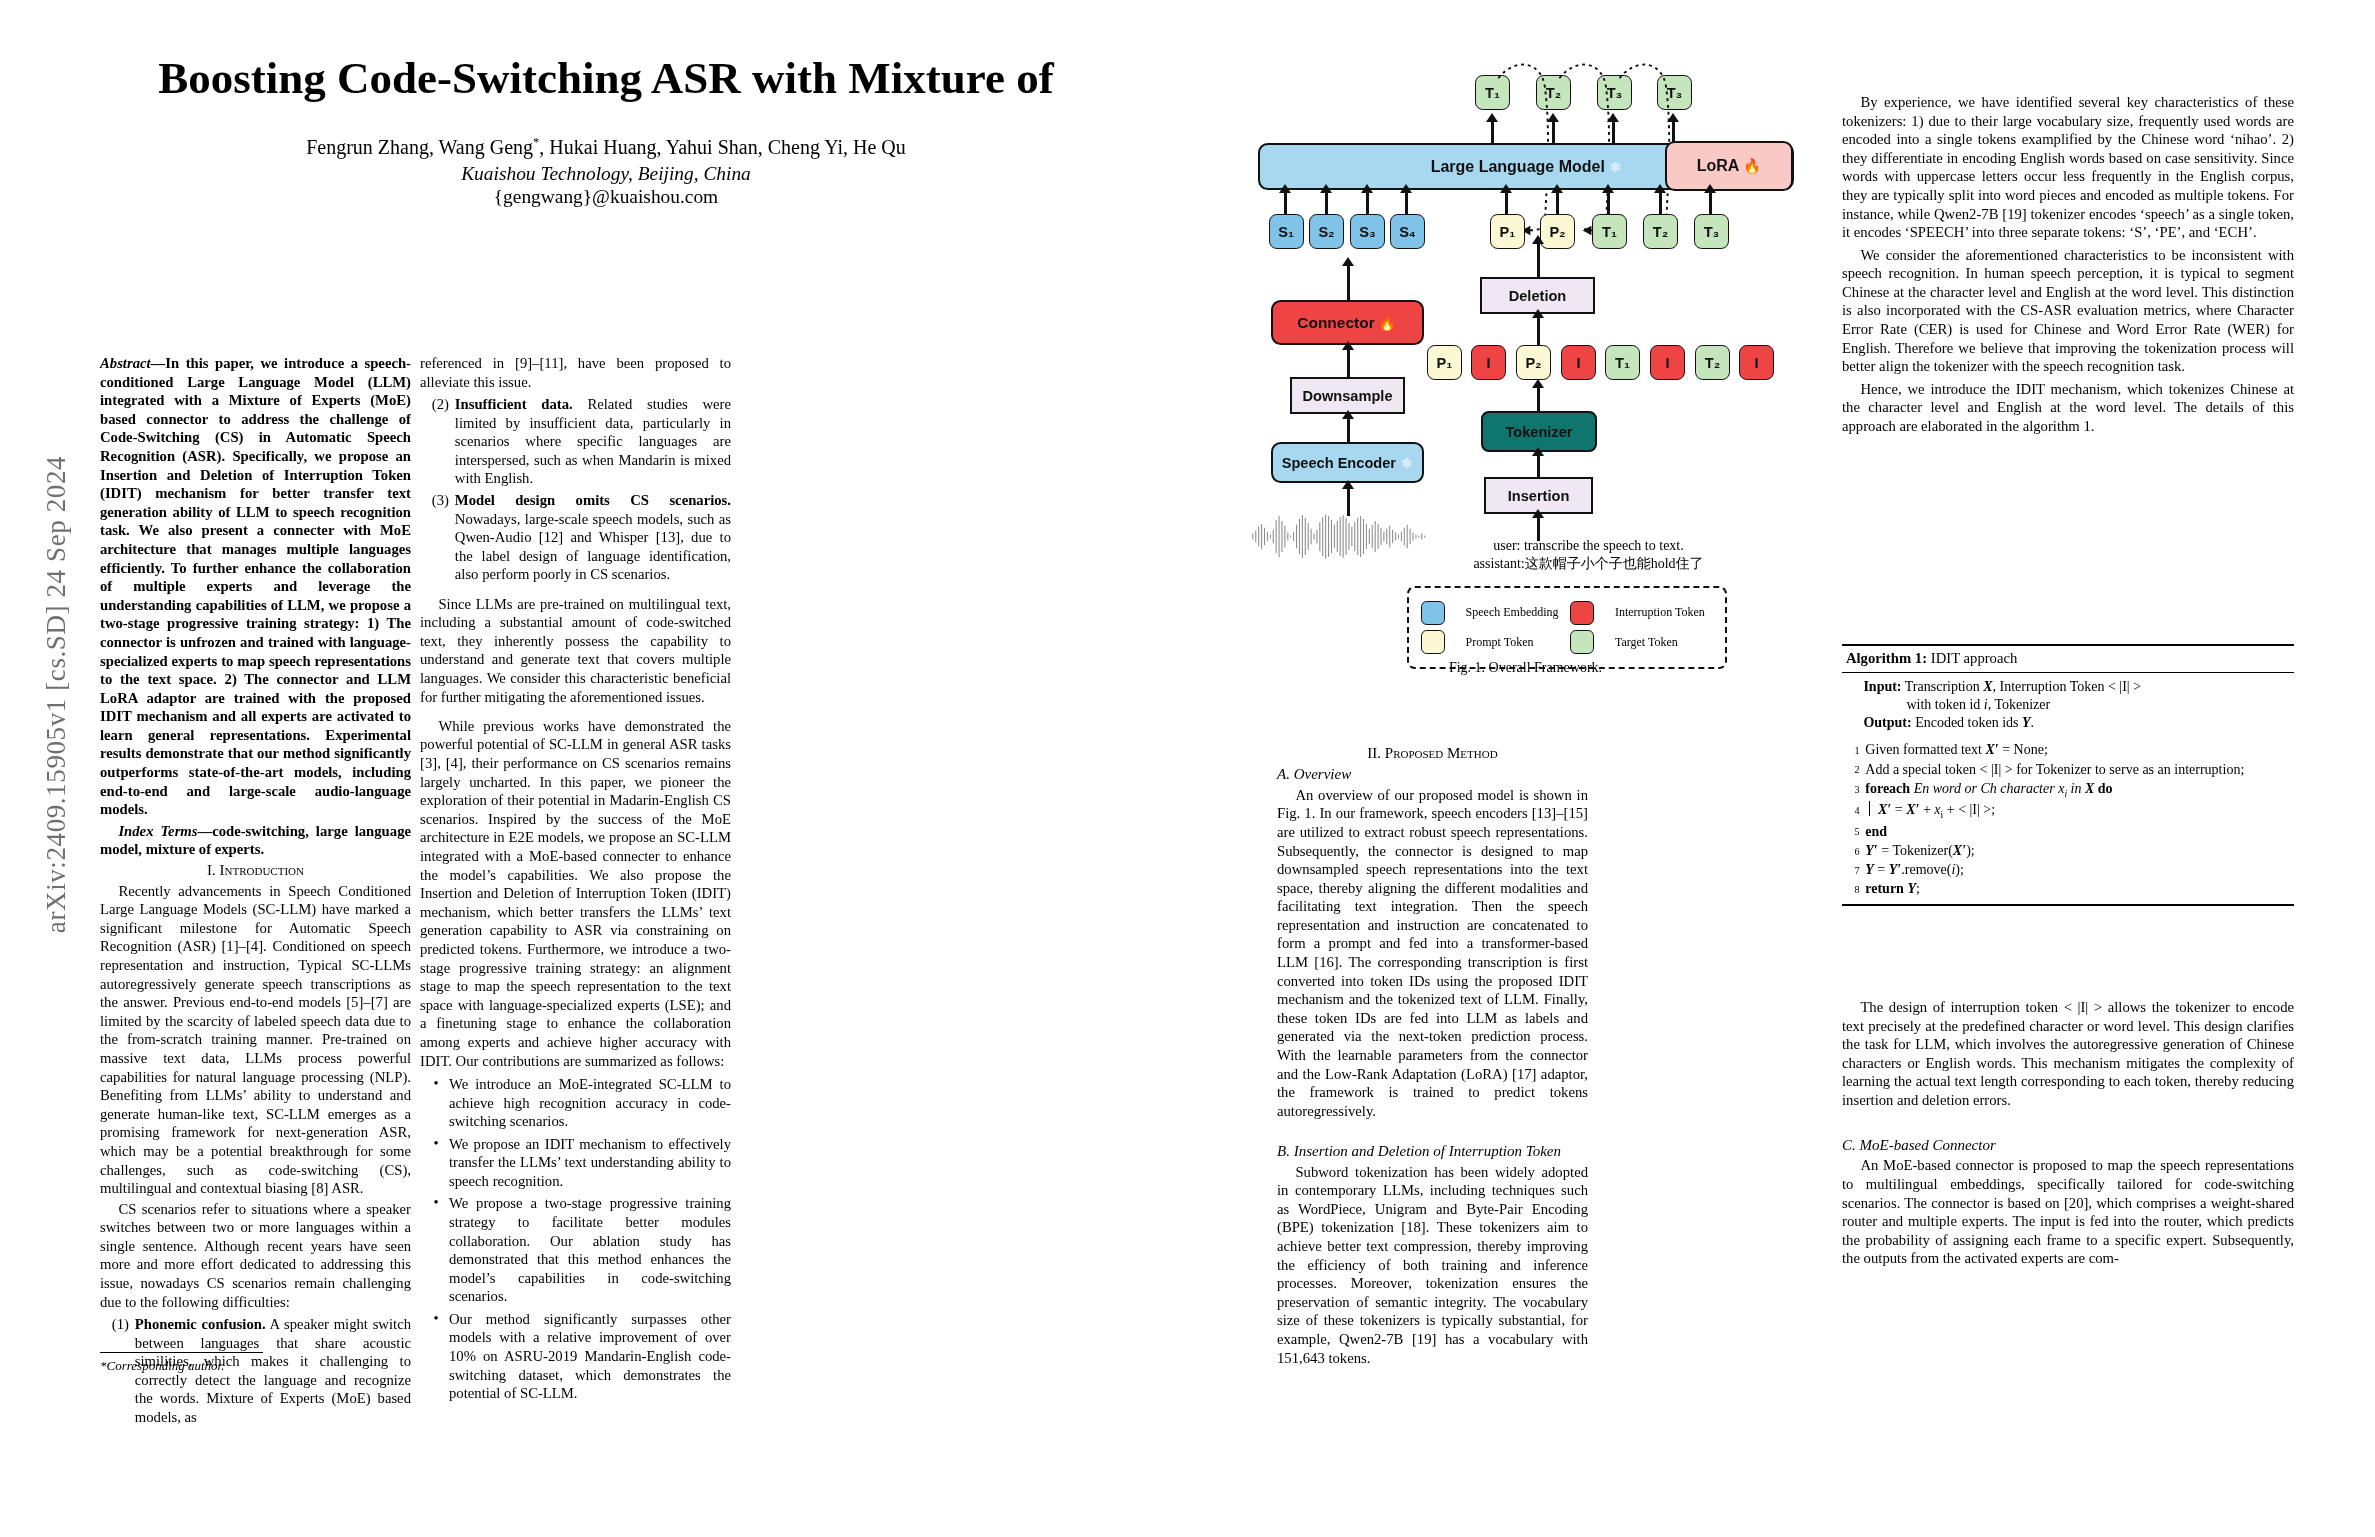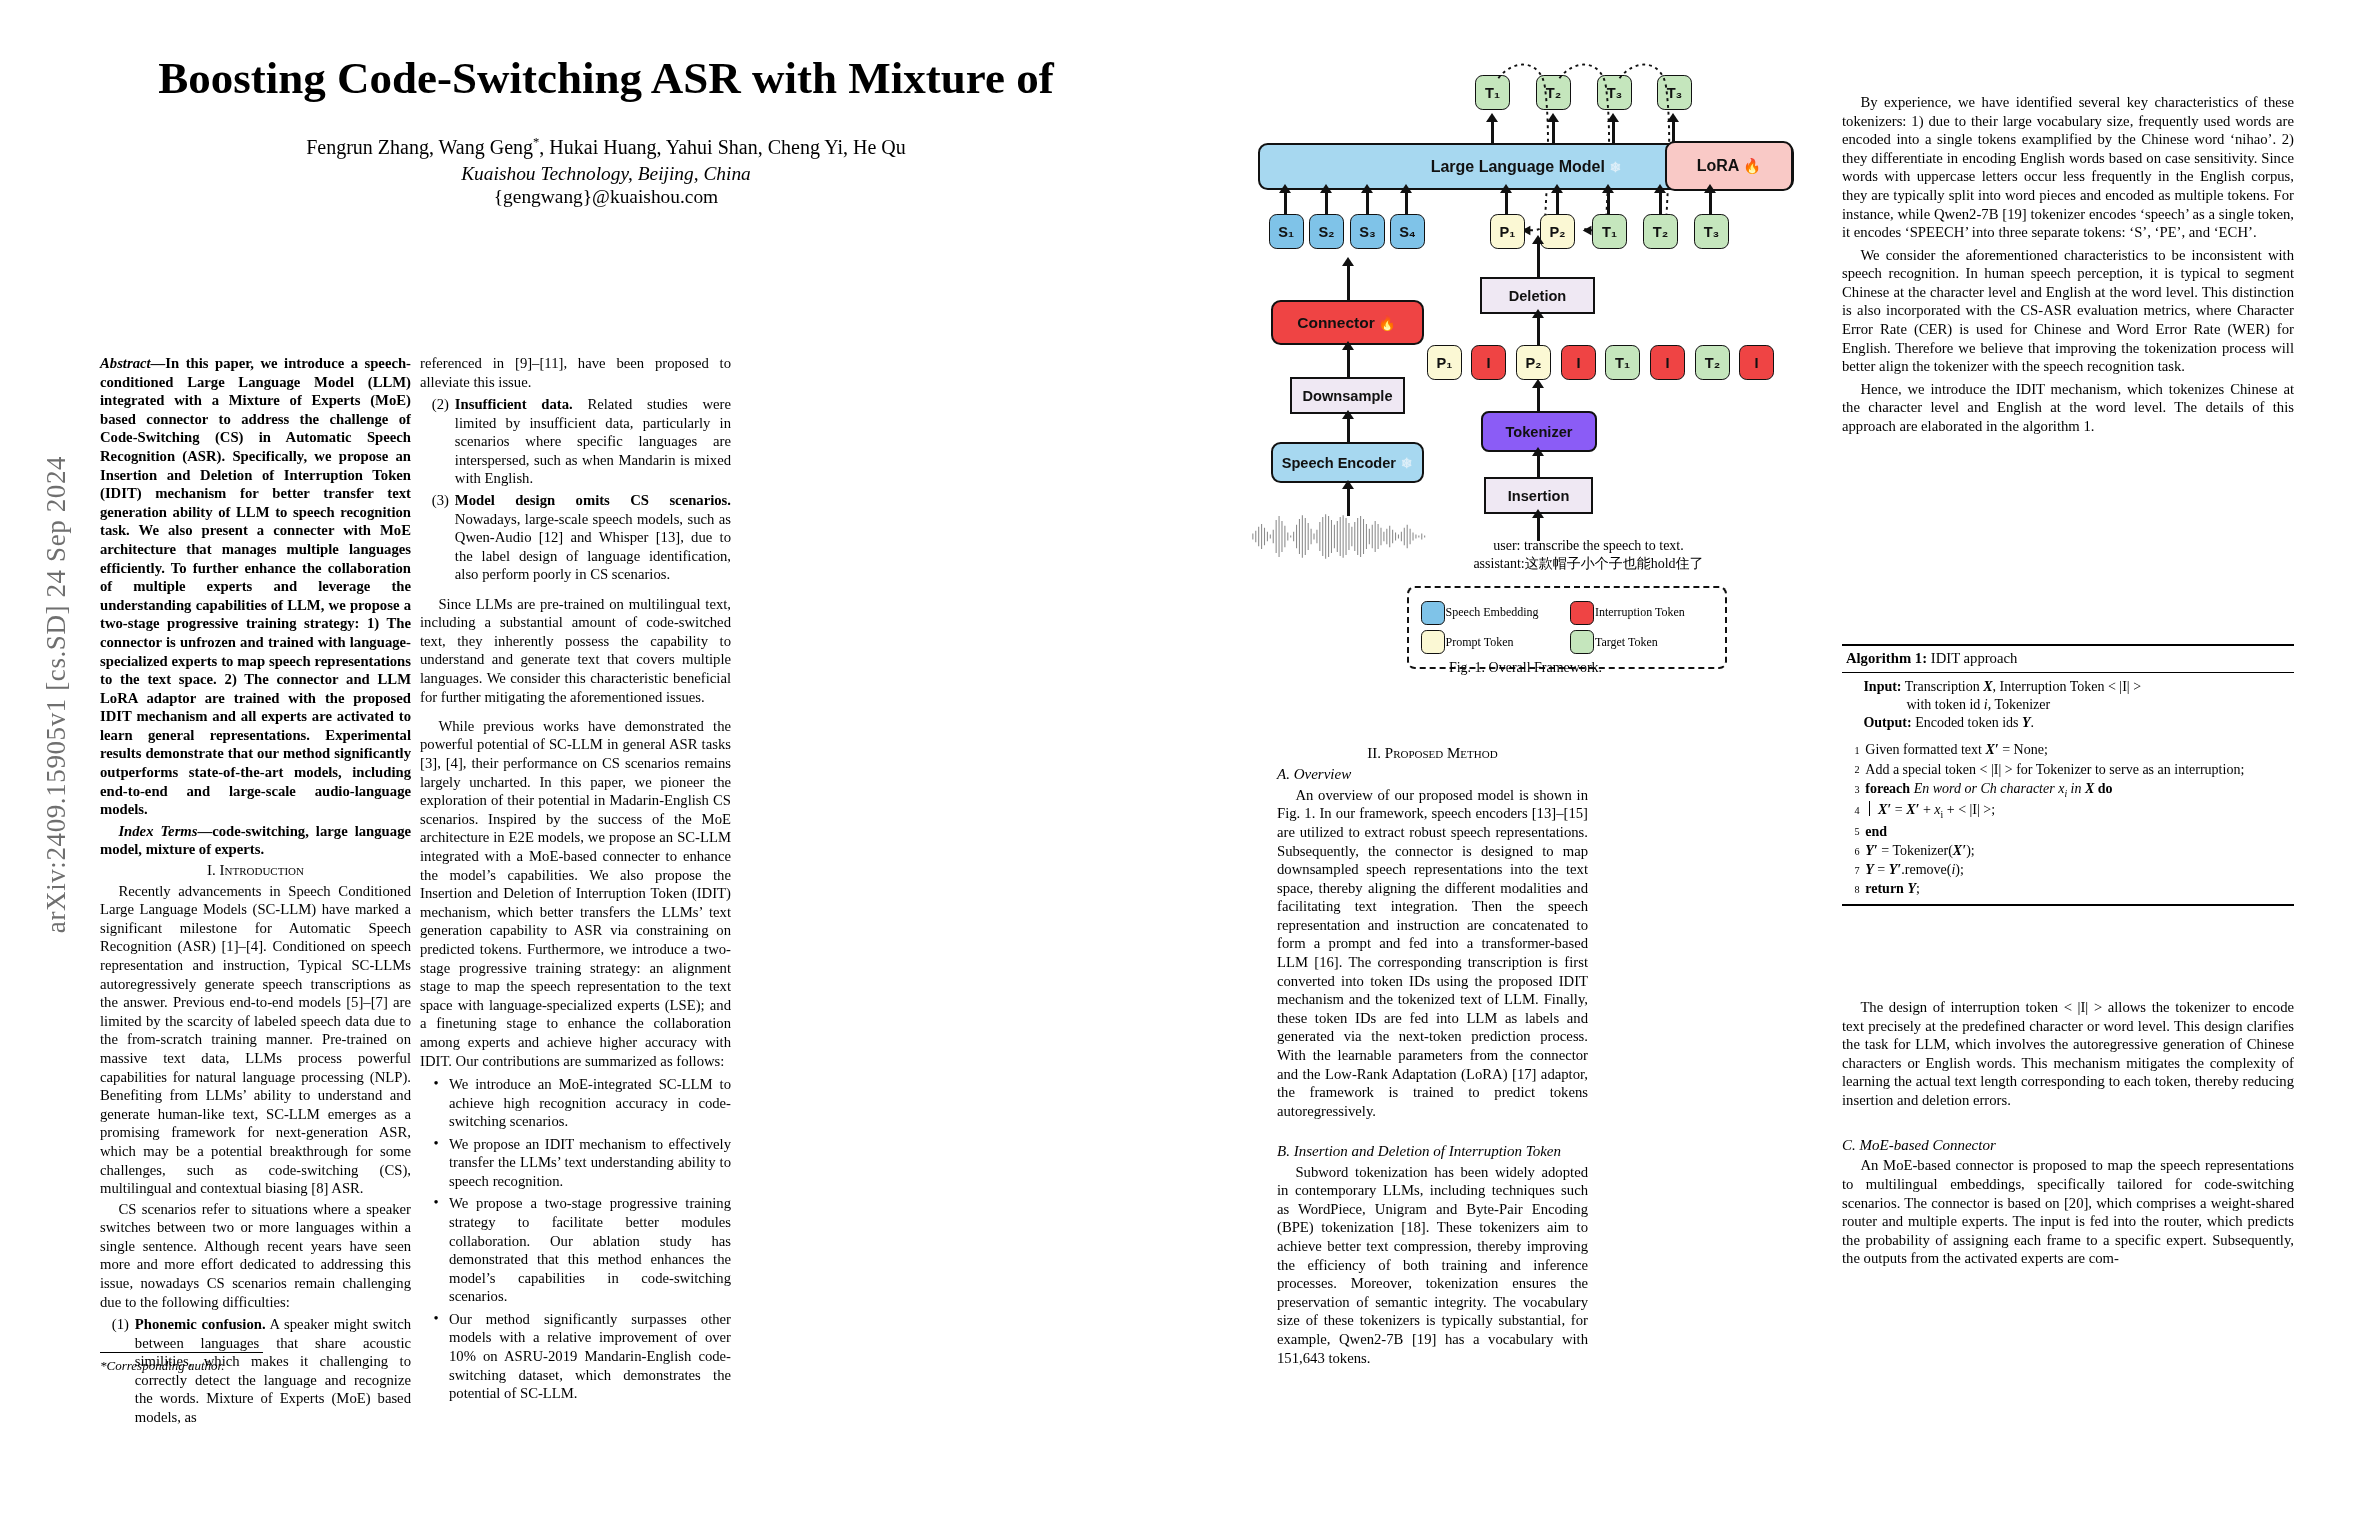--- a/index.html
+++ b/index.html
@@ -71,33 +71,33 @@
 
   .node { position:absolute; display:flex; align-items:center; justify-content:center;
           font-weight: bold; font-family:"Liberation Sans", sans-serif; color:#111;
           border: 2.1px solid #111; }
   .tok { width: 35px; height: 35px; border-radius: 7.8px; font-size: 14.6px; border-width: 1.9px; }
   .c-blue { background:#7fc3e8; }
   .c-pink { background:#ef4444; }
   .c-green { background:#c5e6bd; }
   .c-cream { background:#fbf8d4; }
   .c-lav { background:#efe8f3; }
-  .c-peach { background:#8b5cf6; }
+  .c-peach { background:#0f766e; }
   .c-lightblue { background:#a7d8f0; }
   .c-lightpink { background:#f9c9c6; }
 
   .arrow-v { position:absolute; width: 2.9px; background:#111; }
   .arrow-v:after { content:""; position:absolute; left:-5.3px; top:-8.7px;
      border-left:6.8px solid transparent; border-right:6.8px solid transparent;
      border-bottom:9.7px solid #111; }
 
   .legendbox { position:absolute; border: 2.9px dashed #111; border-radius: 7.8px;
                display:grid; grid-template-columns: 1fr 1fr; align-content:center;
                padding: 8.7px 11.6px; gap: 5.8px 5.8px; }
-  .legend-item { display:flex; align-items:center; gap: 1px;
+  .legend-item { display:flex; align-items:center; gap: 21px;
                  font-size: 12px; font-family:"Liberation Serif", serif; }
   .legend-sw { width: 24px; height: 24px; border-radius:5.8px; border: 1.7px solid #111; }
 
   .flame { font-size: 14.6px; margin-left: 3.9px; }
   .snow { font-size: 13.6px; margin-left: 4.9px; color:#ddeef8; }
 
   .prompt-text { position:absolute; text-align:center; font-size: 14px; line-height:1.28;
                  font-family:"Liberation Serif", serif; }
 
   

